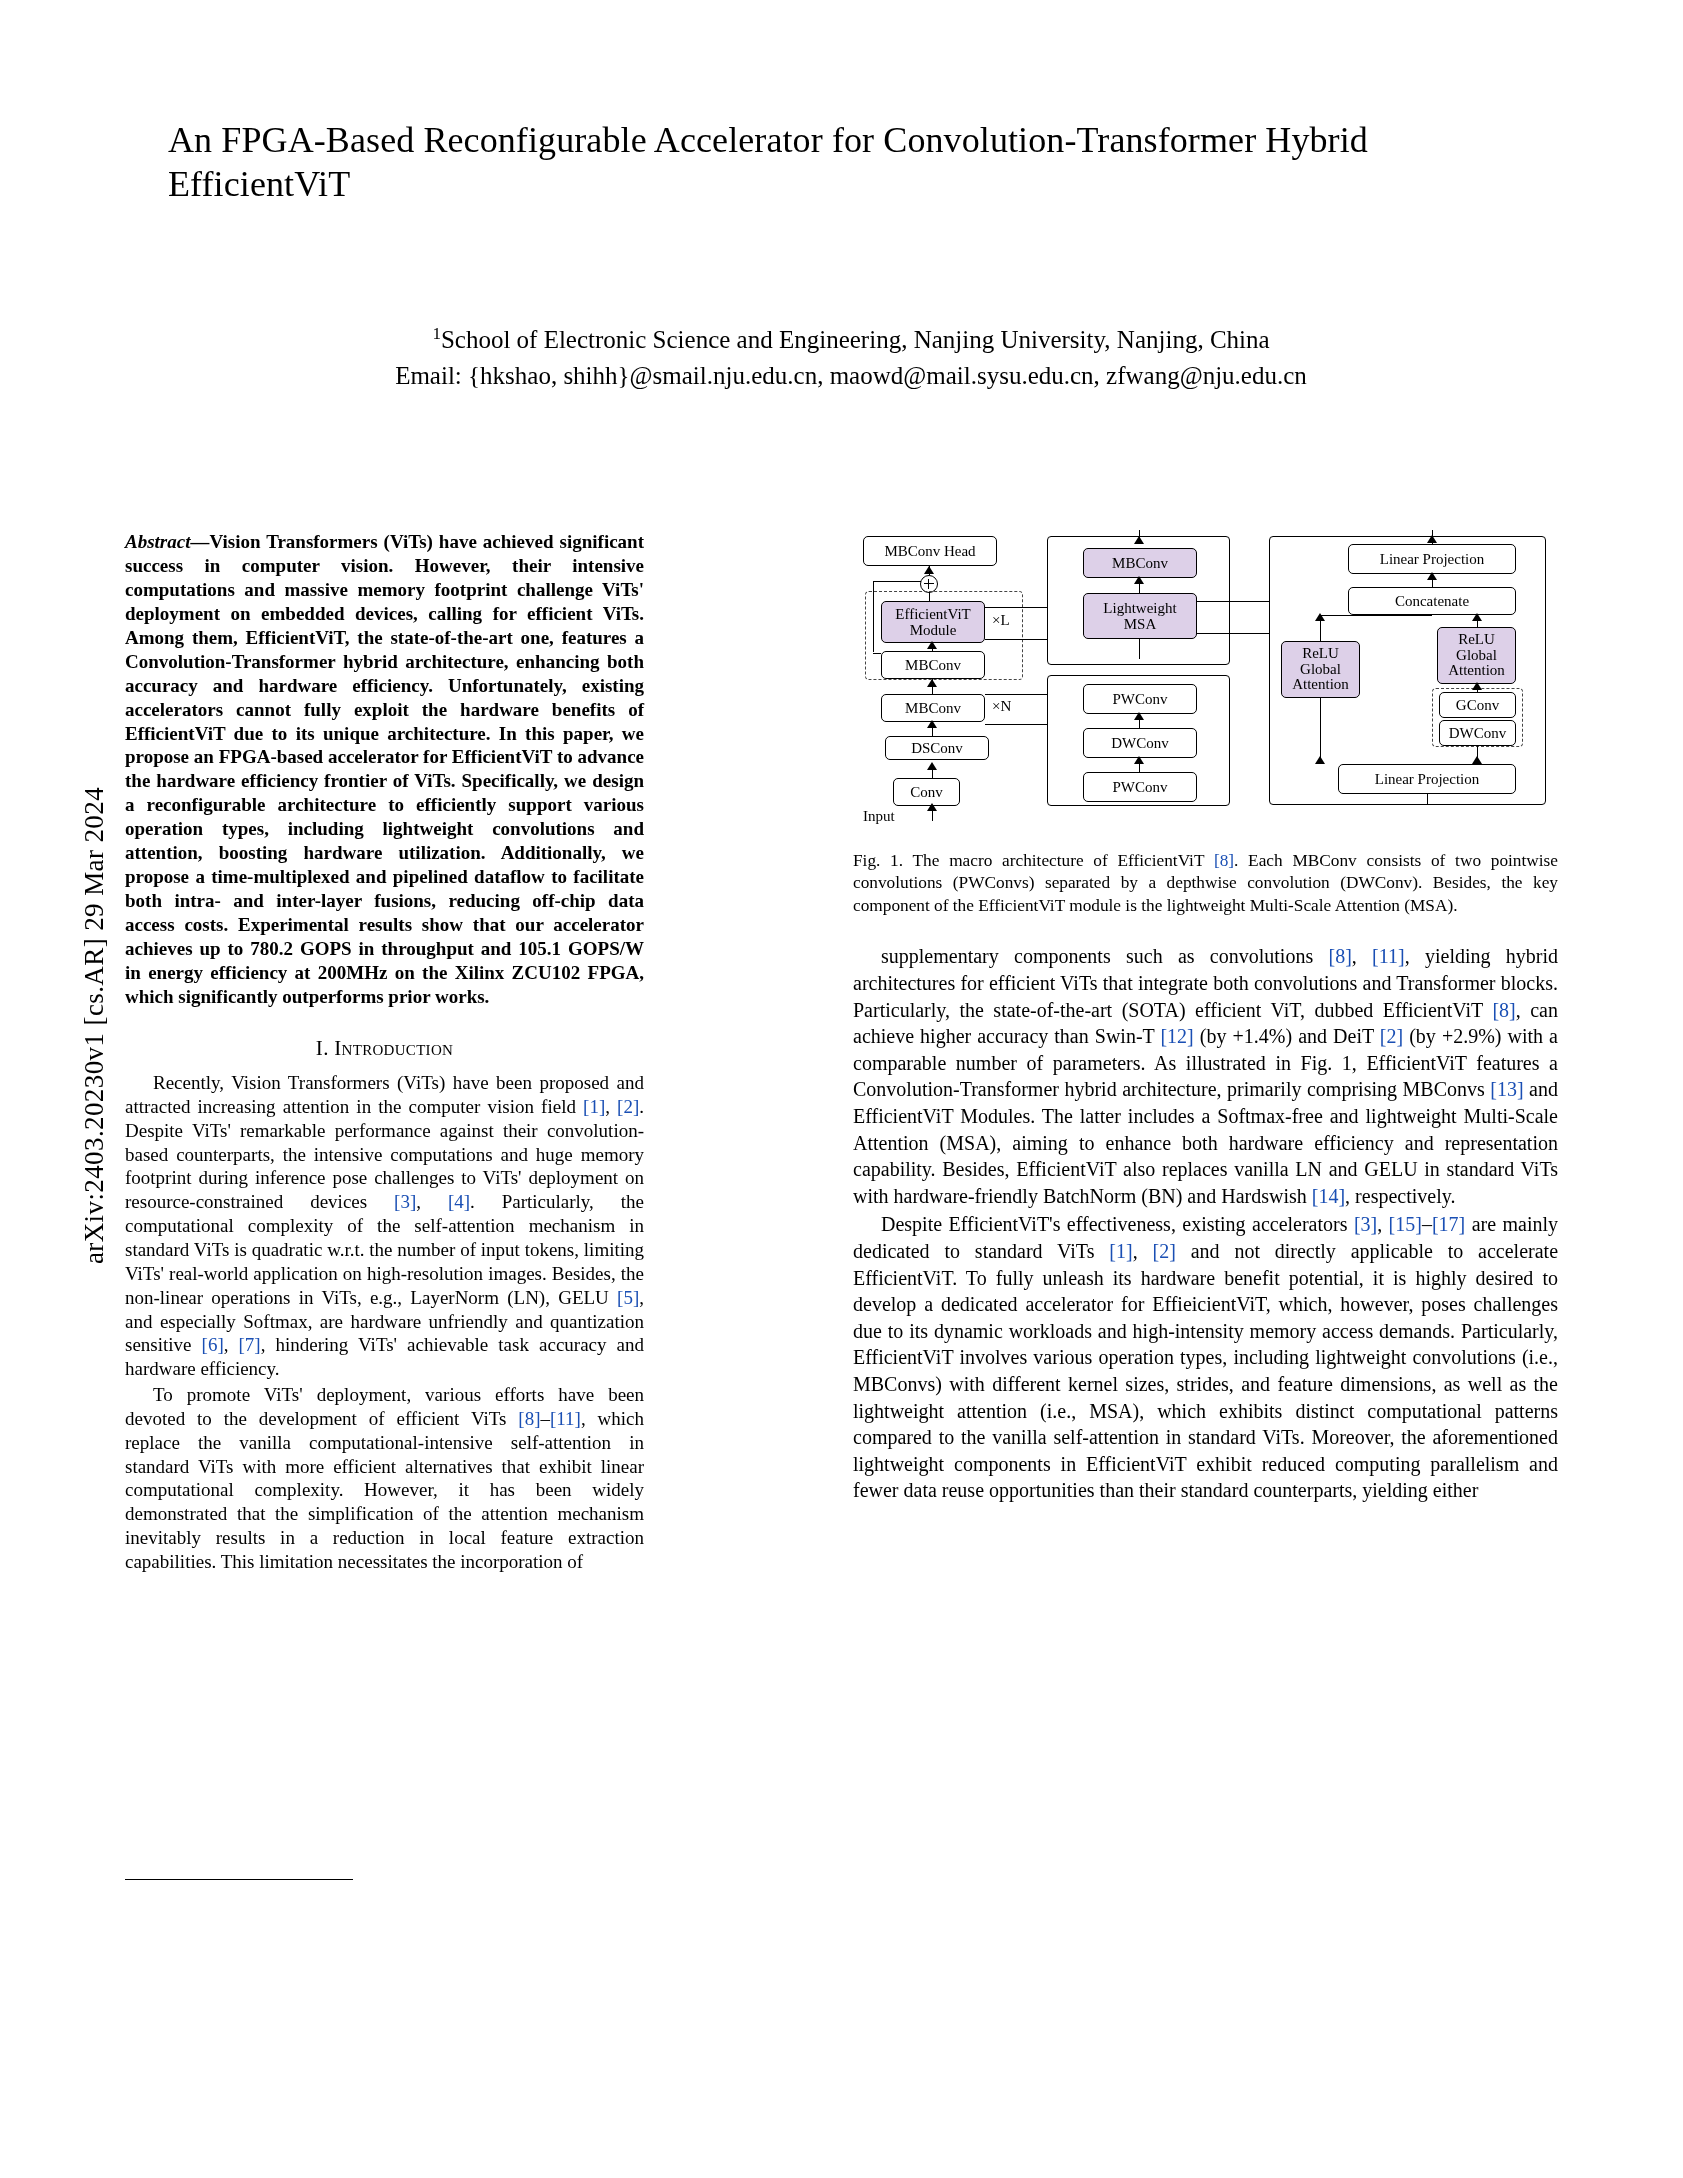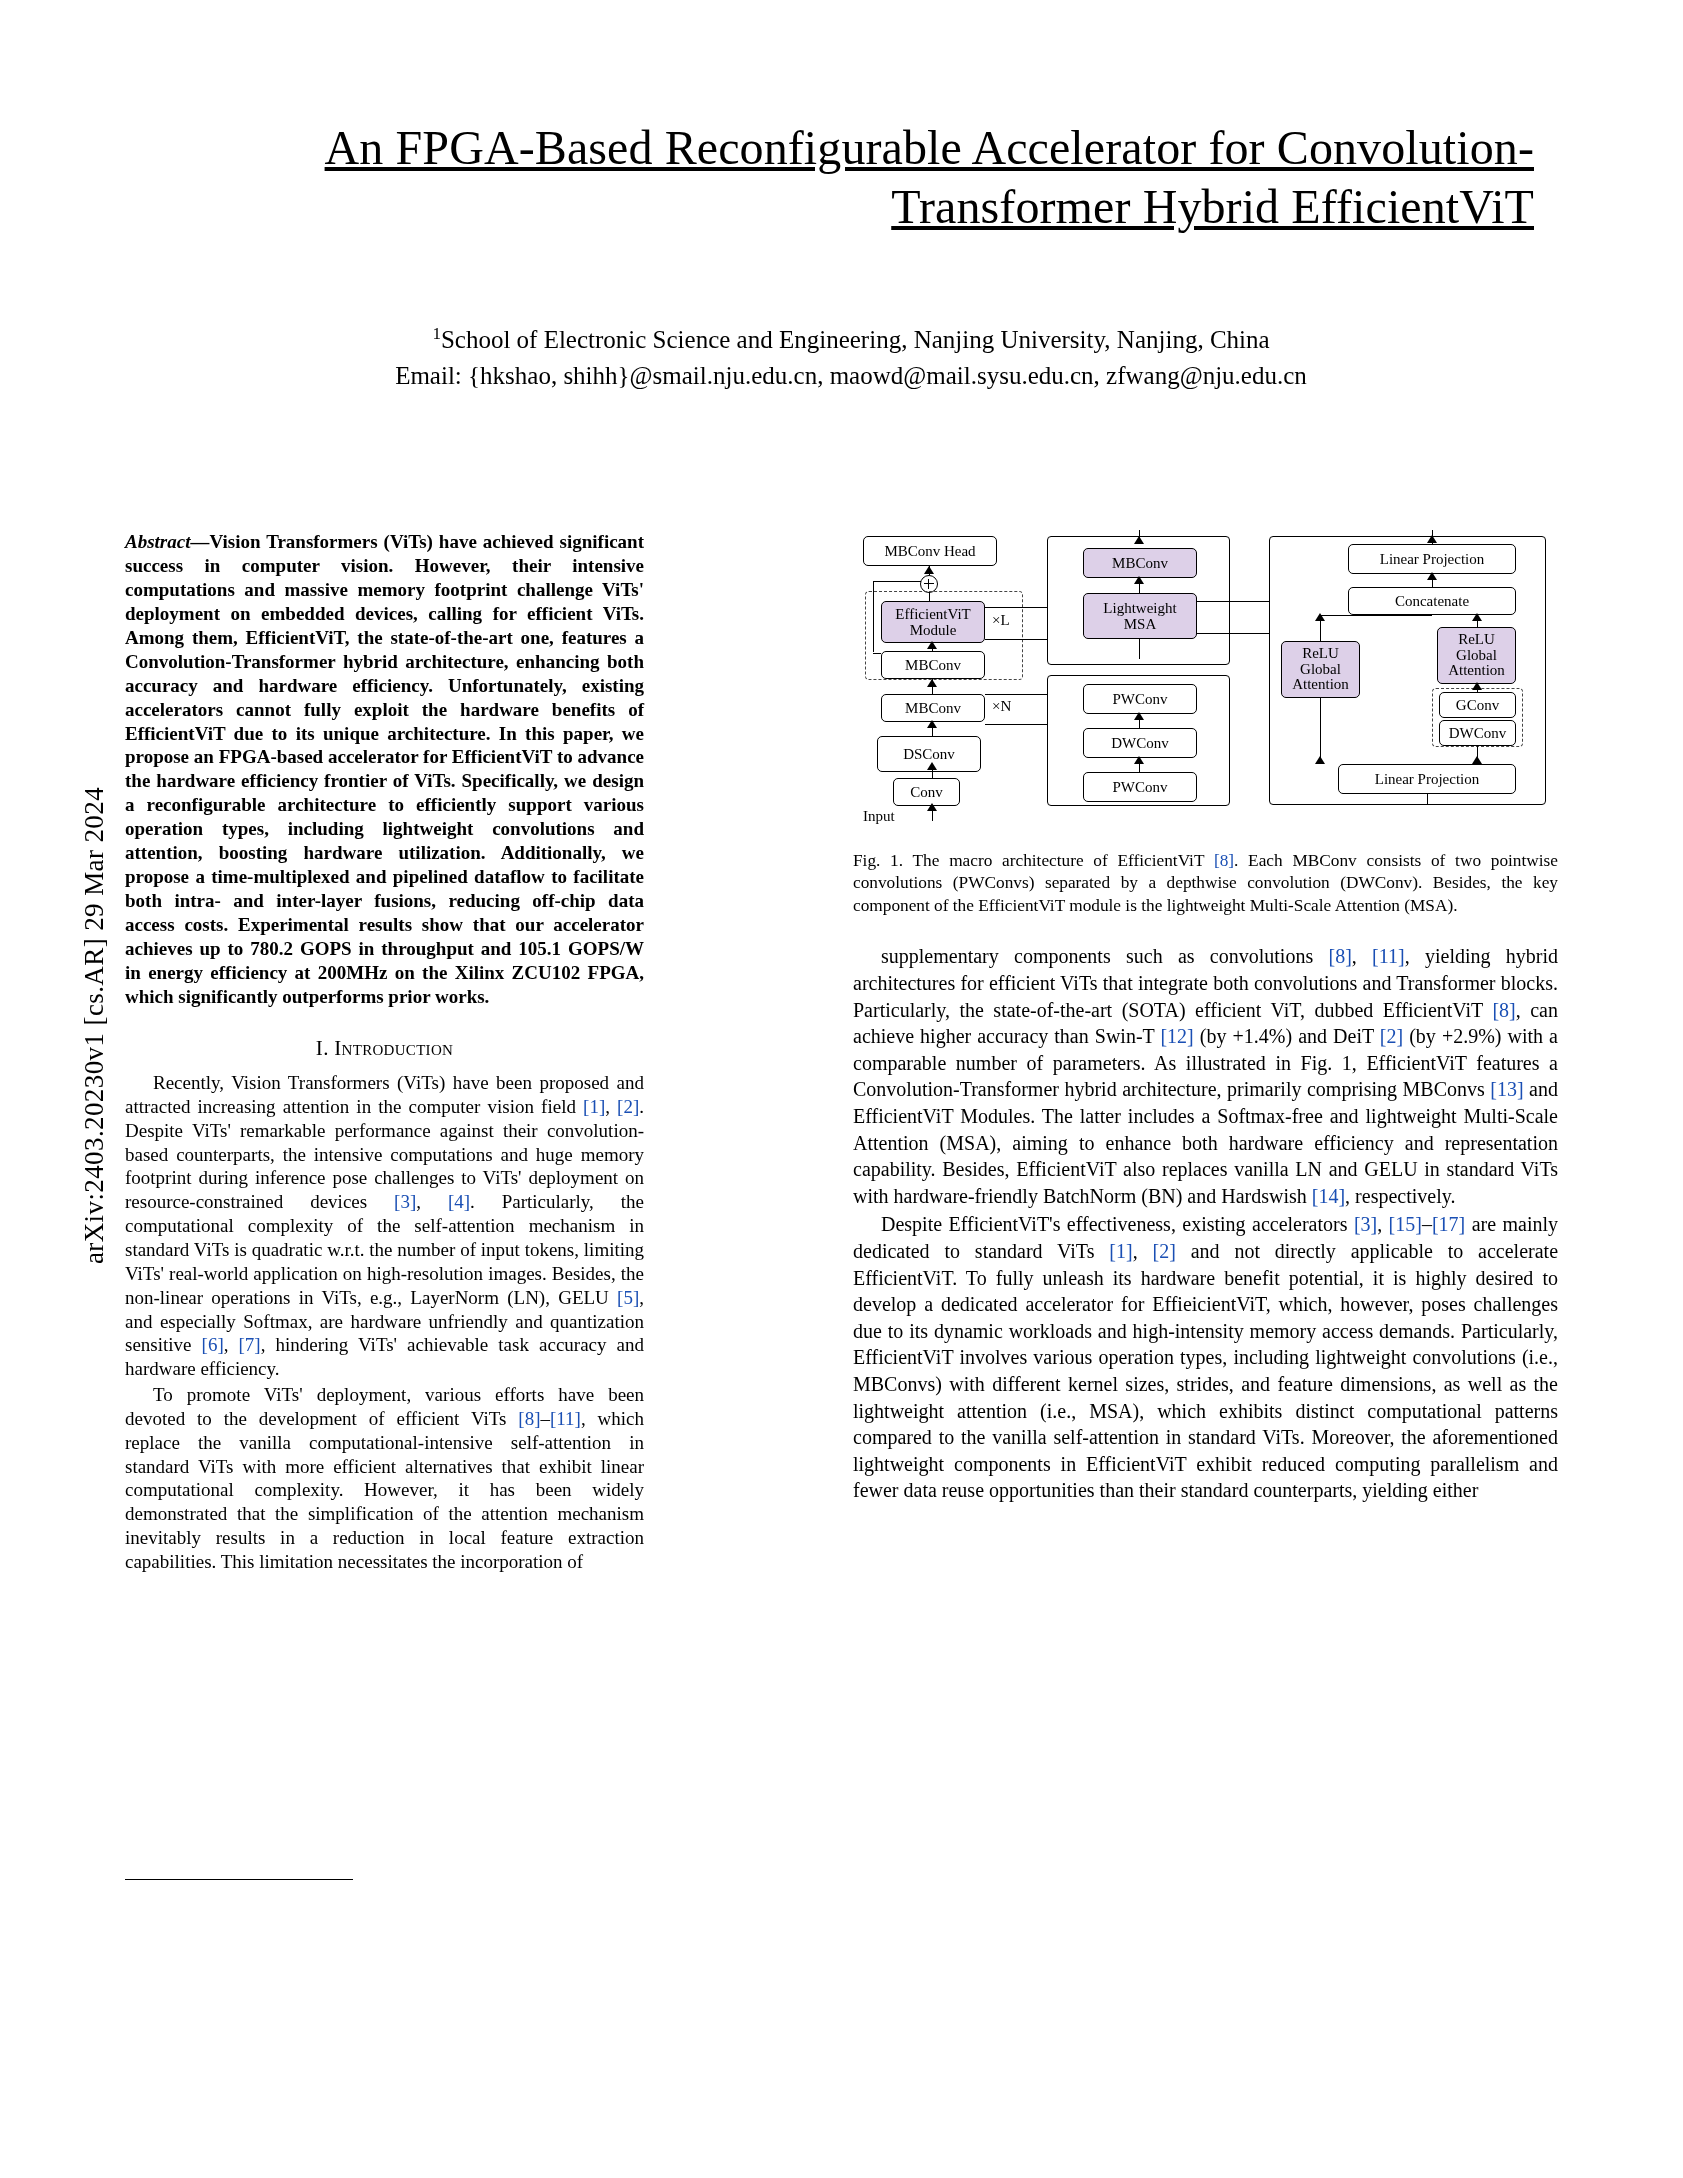--- a/index.html
+++ b/index.html
@@ -38,27 +38,26 @@
     left: 0; top: 0;
     width: 1683px;
     height: 2178px;
   }
 
   .title {
     position: absolute;
     left: 168px;
     top: 119px;
     width: 1366px;
-    text-align: right;
-    font-size: 48px;
+    text-align: left;
+    font-size: 36px;
     line-height: 1.22;
     font-family: "Liberation Serif", serif;
     font-weight: normal;
     letter-spacing: 0.1px;
-    text-decoration: underline;
   }
 
   .authors {
     position: absolute;
     left: 168px;
     top: 322px;
     width: 1366px;
     text-align: center;
     font-size: 25px;
     line-height: 1.42;
@@ -273,21 +272,21 @@
       <div class="arrow-up" style="left:74px; top:149px;"></div>
 
       <div class="node plain" style="left:28px; top:164px; width:104px; height:28px;">
           <span>MBConv</span>
         </div>
       <div class="lbl-txt" style="left:139px; top:168px;">×N</div>
 
       <div class="vline" style="left:79px; top:192px; height:14px;"></div>
       <div class="arrow-up" style="left:74px; top:190px;"></div>
 
-      <div class="node plain" style="left:24px; top:206px; width:104px; height:36px;">
+      <div class="node plain" style="left:32px; top:206px; width:104px; height:24px;">
           <span>DSConv</span>
         </div>
       <div class="vline" style="left:79px; top:234px; height:14px;"></div>
       <div class="arrow-up" style="left:74px; top:232px;"></div>
 
       <div class="node plain" style="left:40px; top:248px; width:67px; height:28px;">
           <span>Conv</span>
         </div>
       <div class="vline" style="left:79px; top:275px; height:16px;"></div>
       <div class="arrow-up" style="left:74px; top:273px;"></div>

